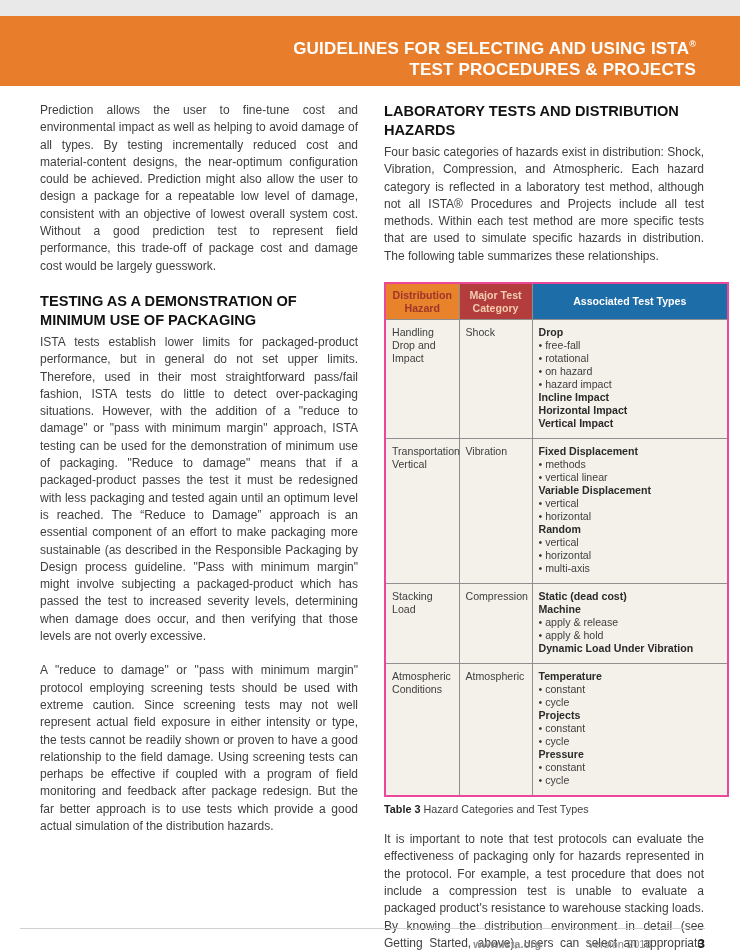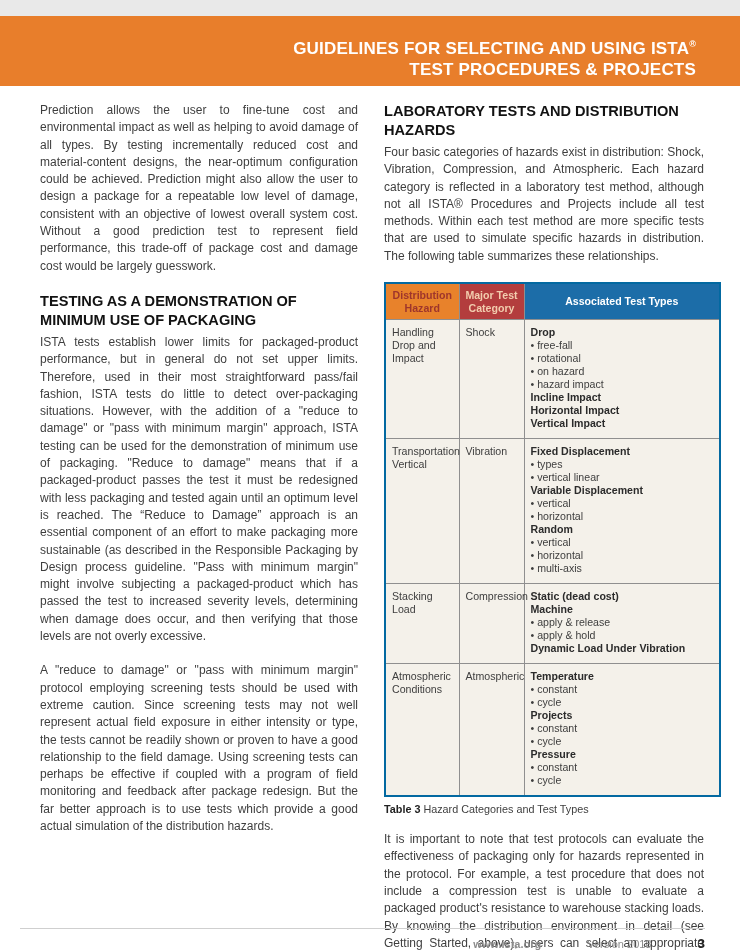--- a/index.html
+++ b/index.html
@@ -20,29 +20,29 @@
     font-size:12px; line-height:17.3px; text-align:justify; color:#3e3e3e;
     margin-bottom:17px;
   }
   h2 {
     font-size:14.6px; line-height:19px; color:#121212; font-weight:bold;
     margin:5px 0 4px 0;
   }
   .col-right h2 { margin-top:0; }
   table.hazards {
     width:319px; border-collapse:collapse; background:var(--tablebg,#F4F1EA);
-    border:2px solid #0369a1; margin-top:4px;
+    border:2px solid #ec4899; margin-top:4px;
     font-size:10.6px; line-height:13px; color:#3e3e3e; table-layout:fixed;
   }
   table.hazards th {
     font-size:10.6px; line-height:12.5px; font-weight:bold; text-align:center;
     padding:5px 3px; border:1px solid #8f8f8f;
   }
   th.h-hazard   { width:74px;  background:var(--hdr1bg,#E8822B); color:var(--hdr1fg,#9E352C); }
-  th.h-category { width:65px;  background:var(--hdr2bg,#B33D3D); color:var(--hdr2fg,#F2CDAE); }
+  th.h-category { width:73px;  background:var(--hdr2bg,#B33D3D); color:var(--hdr2fg,#F2CDAE); }
   th.h-types    { width:196px; background:var(--hdr3bg,#1C6DA8); color:var(--hdr3fg,#FFFFFF); }
   table.hazards td {
     vertical-align:top; padding:6px 6px 8px 6px; border:1px solid #8f8f8f;
   }
   td .bold { font-weight:bold; color:#2b2b2b; }
   .caption { font-size:10.8px; color:#3e3e3e; margin:6px 0 16px 0; }
   .caption b { color:#222; }
   .footer {
     position:absolute; left:20px; right:35px; bottom:16px;
     border-top:1px solid #cfcfcf; padding-top:7px;
@@ -96,21 +96,21 @@
                 <div class="bold">Incline Impact</div>
                 <div class="bold">Horizontal Impact</div>
                 <div class="bold">Vertical Impact</div>
               </td>
             </tr>
             <tr>
               <td>Transportation Vertical</td>
               <td>Vibration</td>
               <td>
                 <div class="bold">Fixed Displacement</div>
-                <div>• types</div>
+                <div>• methods</div>
                 <div>• vertical linear</div>
                 <div class="bold">Variable Displacement</div>
                 <div>• vertical</div>
                 <div>• horizontal</div>
                 <div class="bold">Random</div>
                 <div>• vertical</div>
                 <div>• horizontal</div>
                 <div>• multi-axis</div>
               </td>
             </tr>

